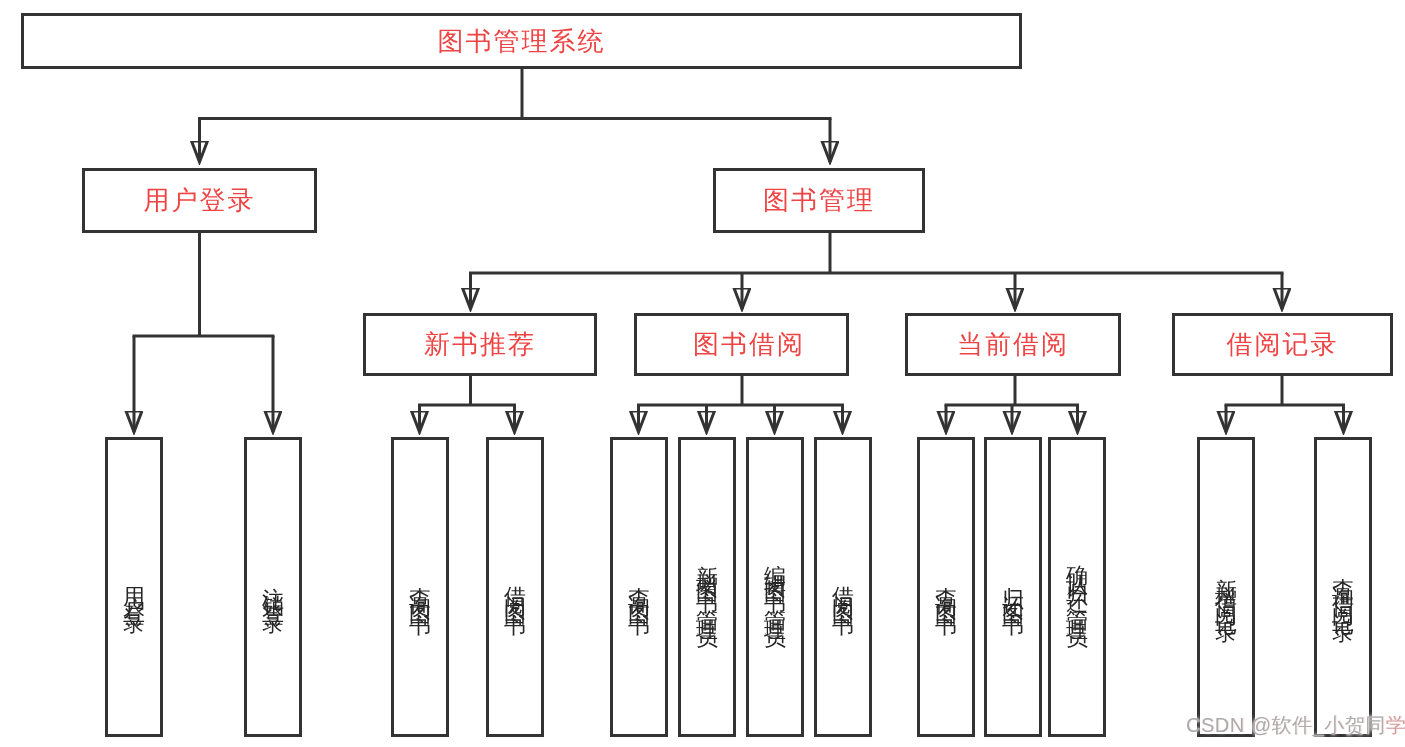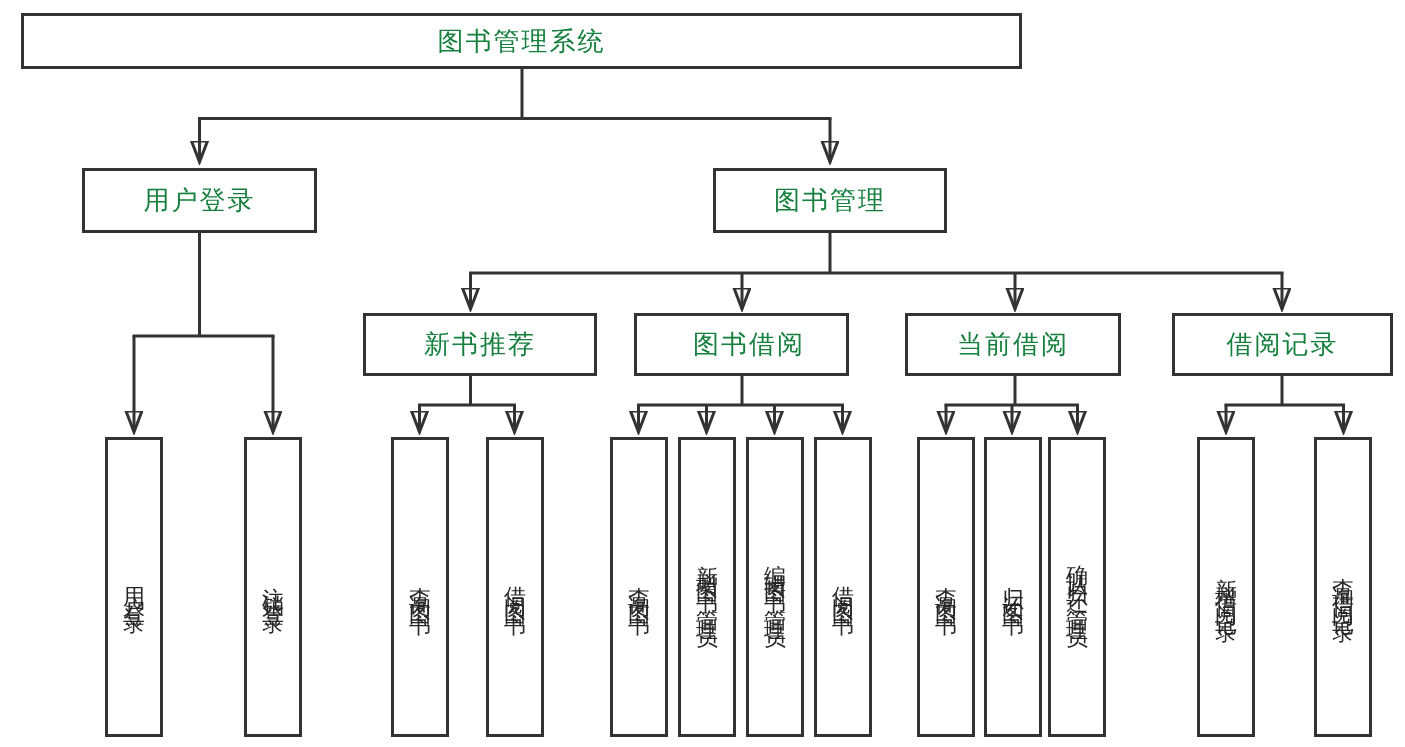--- a/index.html
+++ b/index.html
@@ -9,21 +9,21 @@
     background:#ffffff;
     font-family:"Liberation Sans", sans-serif;
     overflow:hidden;
   }
   svg.wires{position:absolute;left:0;top:0;z-index:1;}
   svg.wires path{stroke:#333333;stroke-width:3;fill:none;}
   .node{
     position:absolute;z-index:2;box-sizing:border-box;
     border:3px solid #333333;background:#ffffff;
     display:flex;align-items:center;justify-content:center;
-    font-size:26px;letter-spacing:2px;color:#15803d;
+    font-size:26px;letter-spacing:2px;color:#ef4444;
   }
   .leaf{
     position:absolute;z-index:2;box-sizing:border-box;
     top:437px;width:58px;height:300px;
     border:3px solid #333333;background:#ffffff;
     display:flex;align-items:center;justify-content:center;
   }
   .vtext{
     writing-mode:vertical-rl;text-orientation:mixed;
     font-size:22px;letter-spacing:9px;color:#262626;
@@ -104,21 +104,21 @@
     </g>
   </svg>
 
   <div class="node" style="left:21px;top:13px;width:1001px;height:56px;">
     <span>图书管理系统</span>
   </div>
 
   <div class="node" style="left:82px;top:168px;width:235px;height:65px;">
     <span>用户登录</span>
   </div>
-  <div class="node" style="left:713px;top:168px;width:234px;height:65px;text-align:right;">
+  <div class="node" style="left:713px;top:168px;width:212px;height:65px;text-align:right;">
     <span>图书管理</span>
   </div>
 
   <div class="node" style="left:363px;top:313px;width:234px;height:63px;">
     <span>新书推荐</span>
   </div>
   <div class="node" style="left:634px;top:313px;width:215px;height:63px;padding-left:15px;">
     <span>图书借阅</span>
   </div>
   <div class="node" style="left:905px;top:313px;width:216px;height:63px;">
@@ -165,14 +165,17 @@
     <span class="vtext">确认归还（管理员）</span>
   </div>
 
   <div class="leaf" style="left:1197px;">
     <span class="vtext">新增借阅记录</span>
   </div>
   <div class="leaf" style="left:1314px;">
     <span class="vtext">查询借阅记录</span>
   </div>
 
+  <div class="watermark">
+    <span>CSDN @软件_小贺同</span><span class="wm-accent">学</span>
+  </div>
 
 </div>
 
 </body></html>

